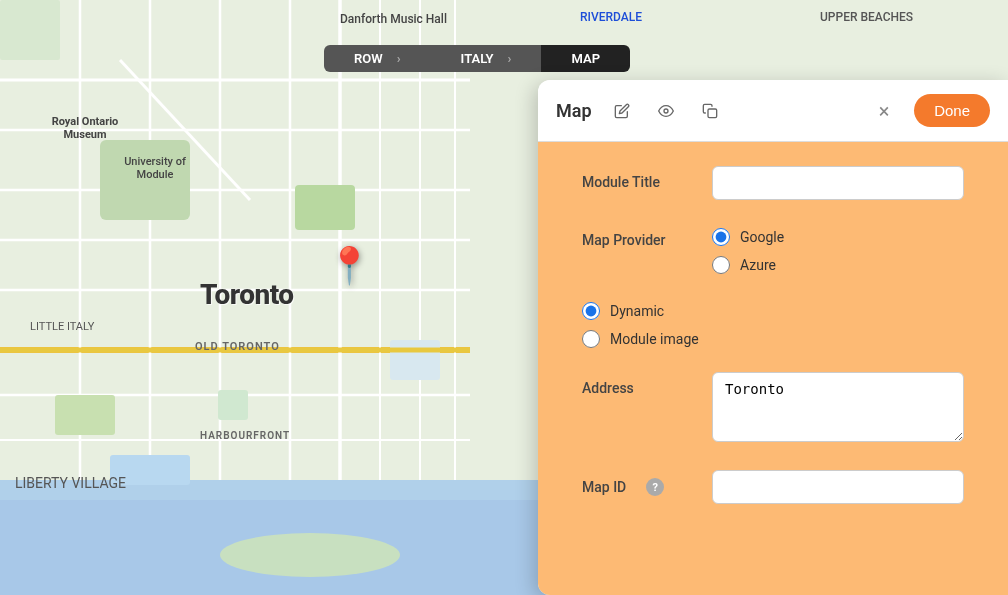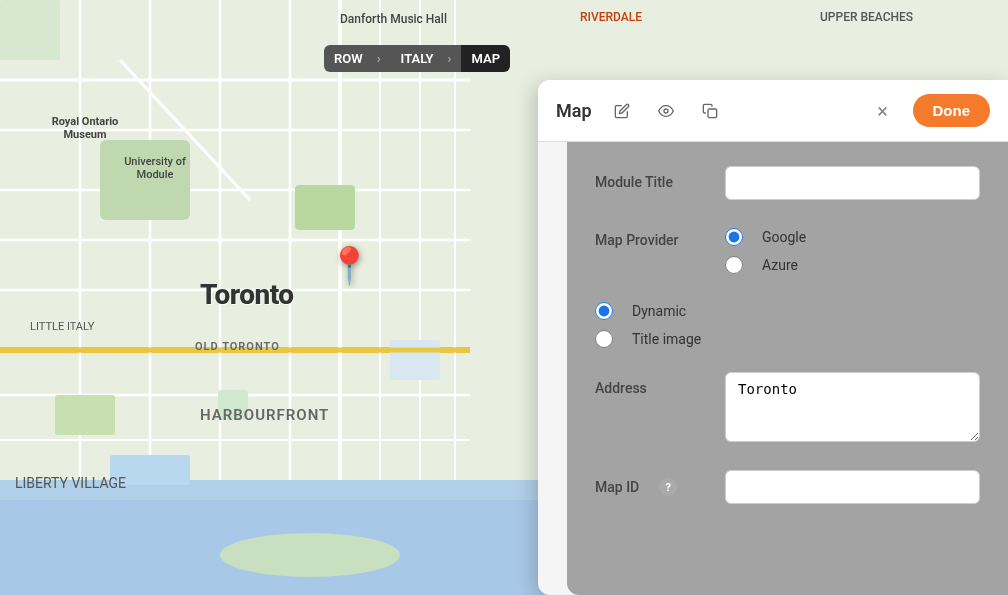--- a/index.html
+++ b/index.html
@@ -28,21 +28,21 @@
       left: 50%;
       transform: translateX(-180px);
       display: flex;
       align-items: center;
       background: transparent;
       z-index: 10;
       gap: 0;
     }
 
     .breadcrumb-item {
-      padding: 6px 10px;
+      padding: 6px 30px;
       font-size: 13px;
       font-weight: 600;
       color: #fff;
       background: #555;
       cursor: pointer;
       display: flex;
       align-items: center;
       gap: 6px;
     }
 
@@ -122,31 +122,30 @@
       margin-left: auto;
     }
 
     .done-btn {
       background: #f47a2c;
       color: #fff;
       border: none;
       border-radius: 20px;
       padding: 8px 20px;
       font-size: 15px;
-      font-weight: 700;
+      font-weight: 400;
       cursor: pointer;
     }
 
     .panel-body {
-      padding: 24px 28px;
+      padding: 24px 44px;
       overflow-y: auto;
       flex: 1;
-      background: #a3a3a3;
+      background: #fdba74;
       border-radius: 0 0 0 12px;
-      margin-left: 29px;
     }
 
     .form-row {
       display: flex;
       align-items: flex-start;
       margin-bottom: 24px;
       gap: 20px;
     }
 
     .form-label {
@@ -174,21 +173,21 @@
     .radio-group {
       display: flex;
       flex-direction: column;
       gap: 10px;
       padding-top: 4px;
     }
 
     .radio-item {
       display: flex;
       align-items: center;
-      gap: 19px;
+      gap: 10px;
       cursor: pointer;
       font-size: 14px;
       color: #333;
     }
 
     .radio-item input[type="radio"] {
       width: 18px;
       height: 18px;
       accent-color: #1a73e8;
       cursor: pointer;
@@ -269,35 +268,35 @@
       position: absolute;
       top: 320px;
       left: 30px;
       font-size: 11px;
       color: #555;
       z-index: 5;
     }
 
     .map-label-harbourfront {
       position: absolute;
-      top: 406px;
+      top: 430px;
       left: 200px;
-      font-size: 15px;
+      font-size: 10px;
       font-weight: 600;
       color: #666;
       letter-spacing: 1px;
       z-index: 5;
     }
 
     .map-label-riverdale {
       position: absolute;
       top: 10px;
       left: 580px;
       font-size: 12px;
-      color: #c2410c;
+      color: #1d4ed8;
       font-weight: 500;
       z-index: 5;
     }
 
     .map-label-upper-beaches {
       position: absolute;
       top: 10px;
       left: 820px;
       font-size: 12px;
       color: #555;
@@ -483,21 +482,21 @@
 
     <div class="form-row">
       <div class="form-control">
         <div class="radio-group">
           <label class="radio-item">
             <input type="radio" name="map_type" checked="" style="">
             <span>Dynamic</span>
           </label>
           <label class="radio-item">
             <input type="radio" name="map_type" style="">
-            <span>Title image</span>
+            <span>Module image</span>
           </label>
         </div>
       </div>
     </div>
 
     <div class="form-row">
       <div class="form-label">Address</div>
       <div class="form-control">
         <textarea class="textarea-input" style="">Toronto</textarea>
       </div>

